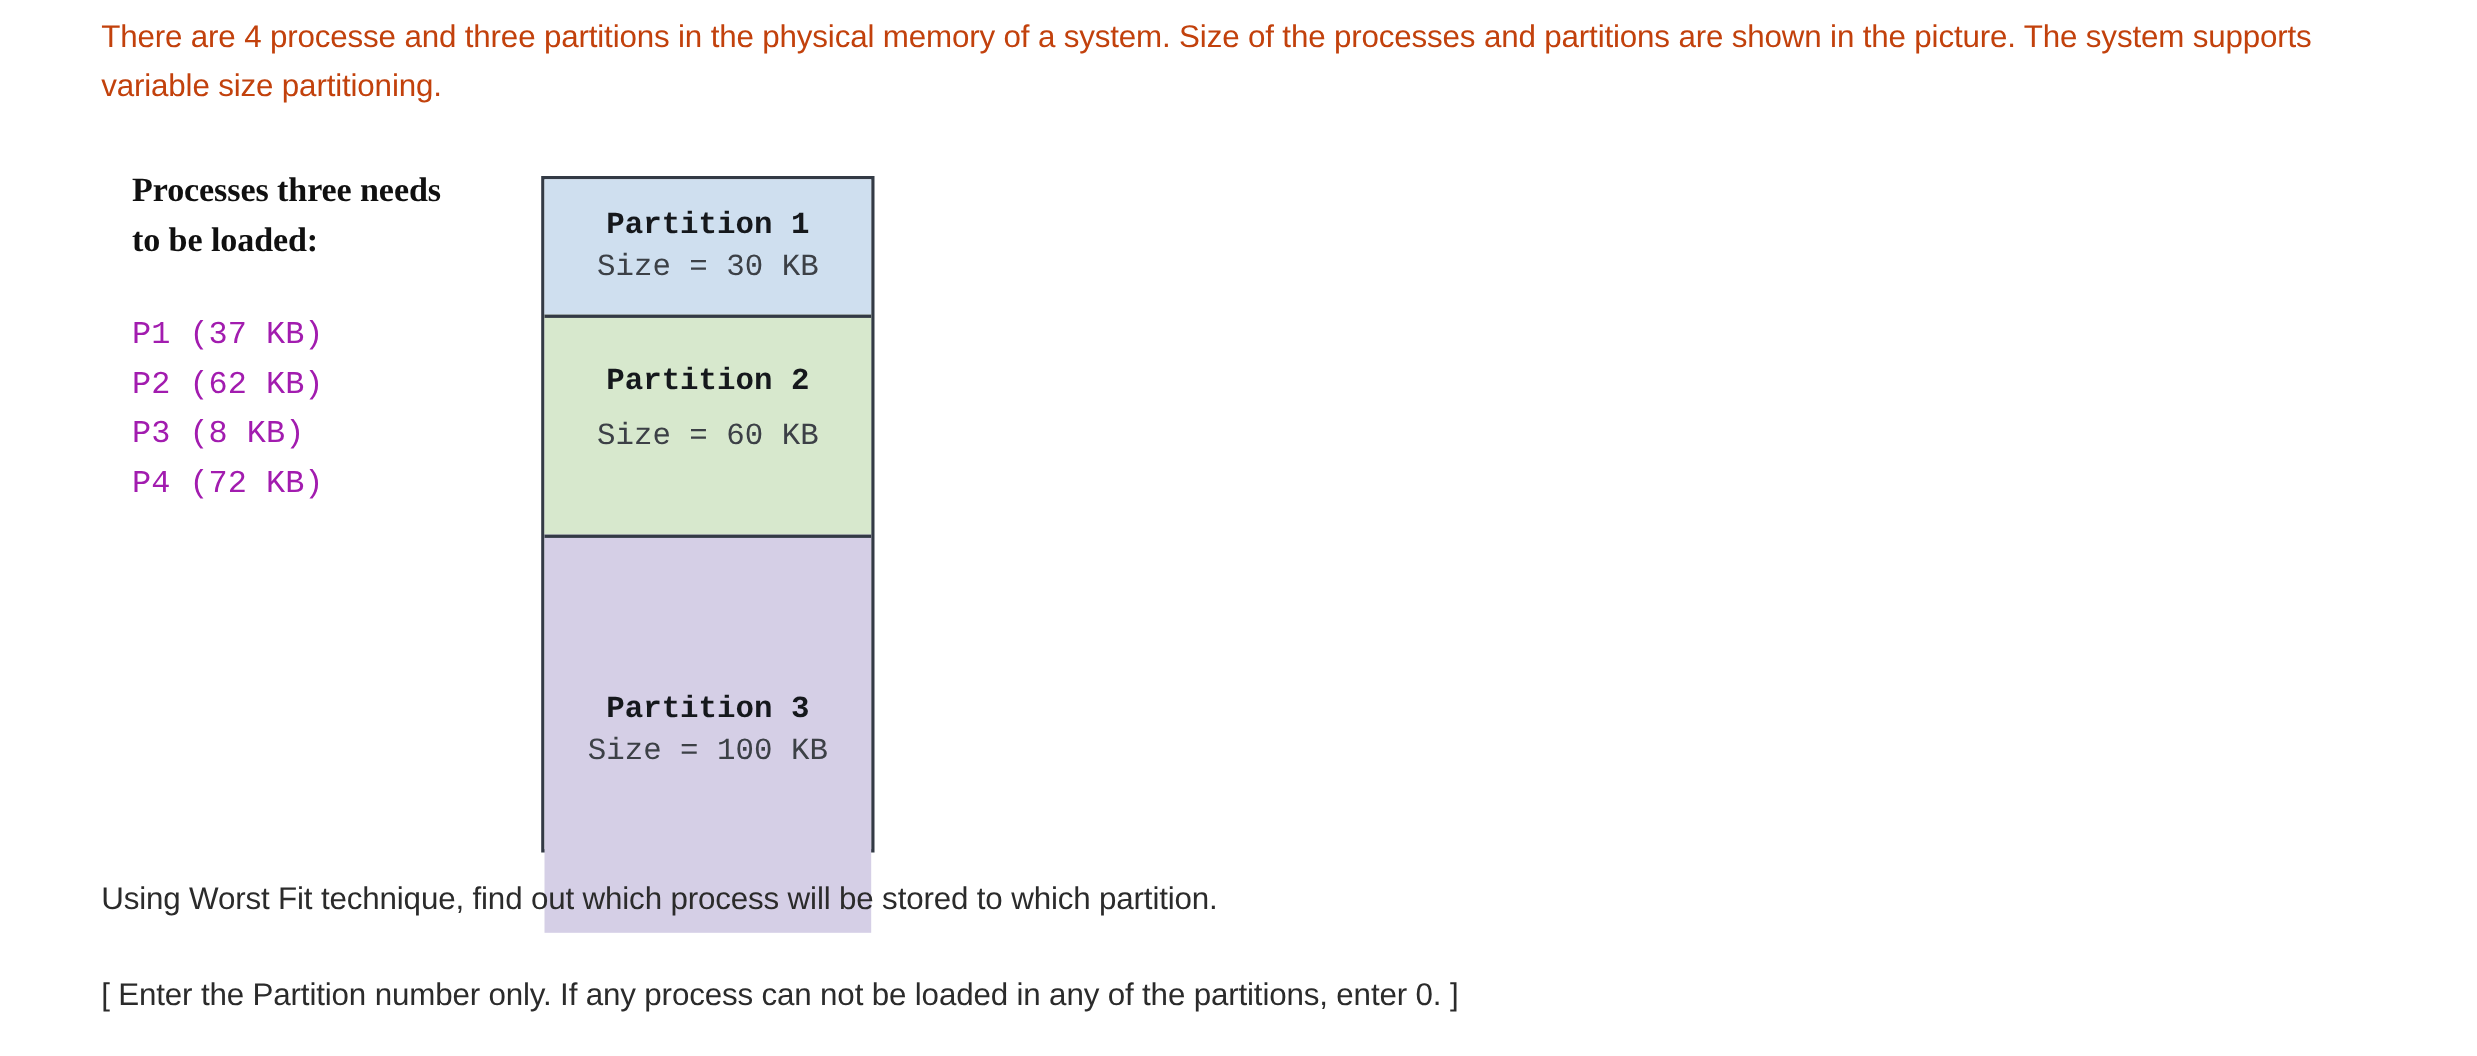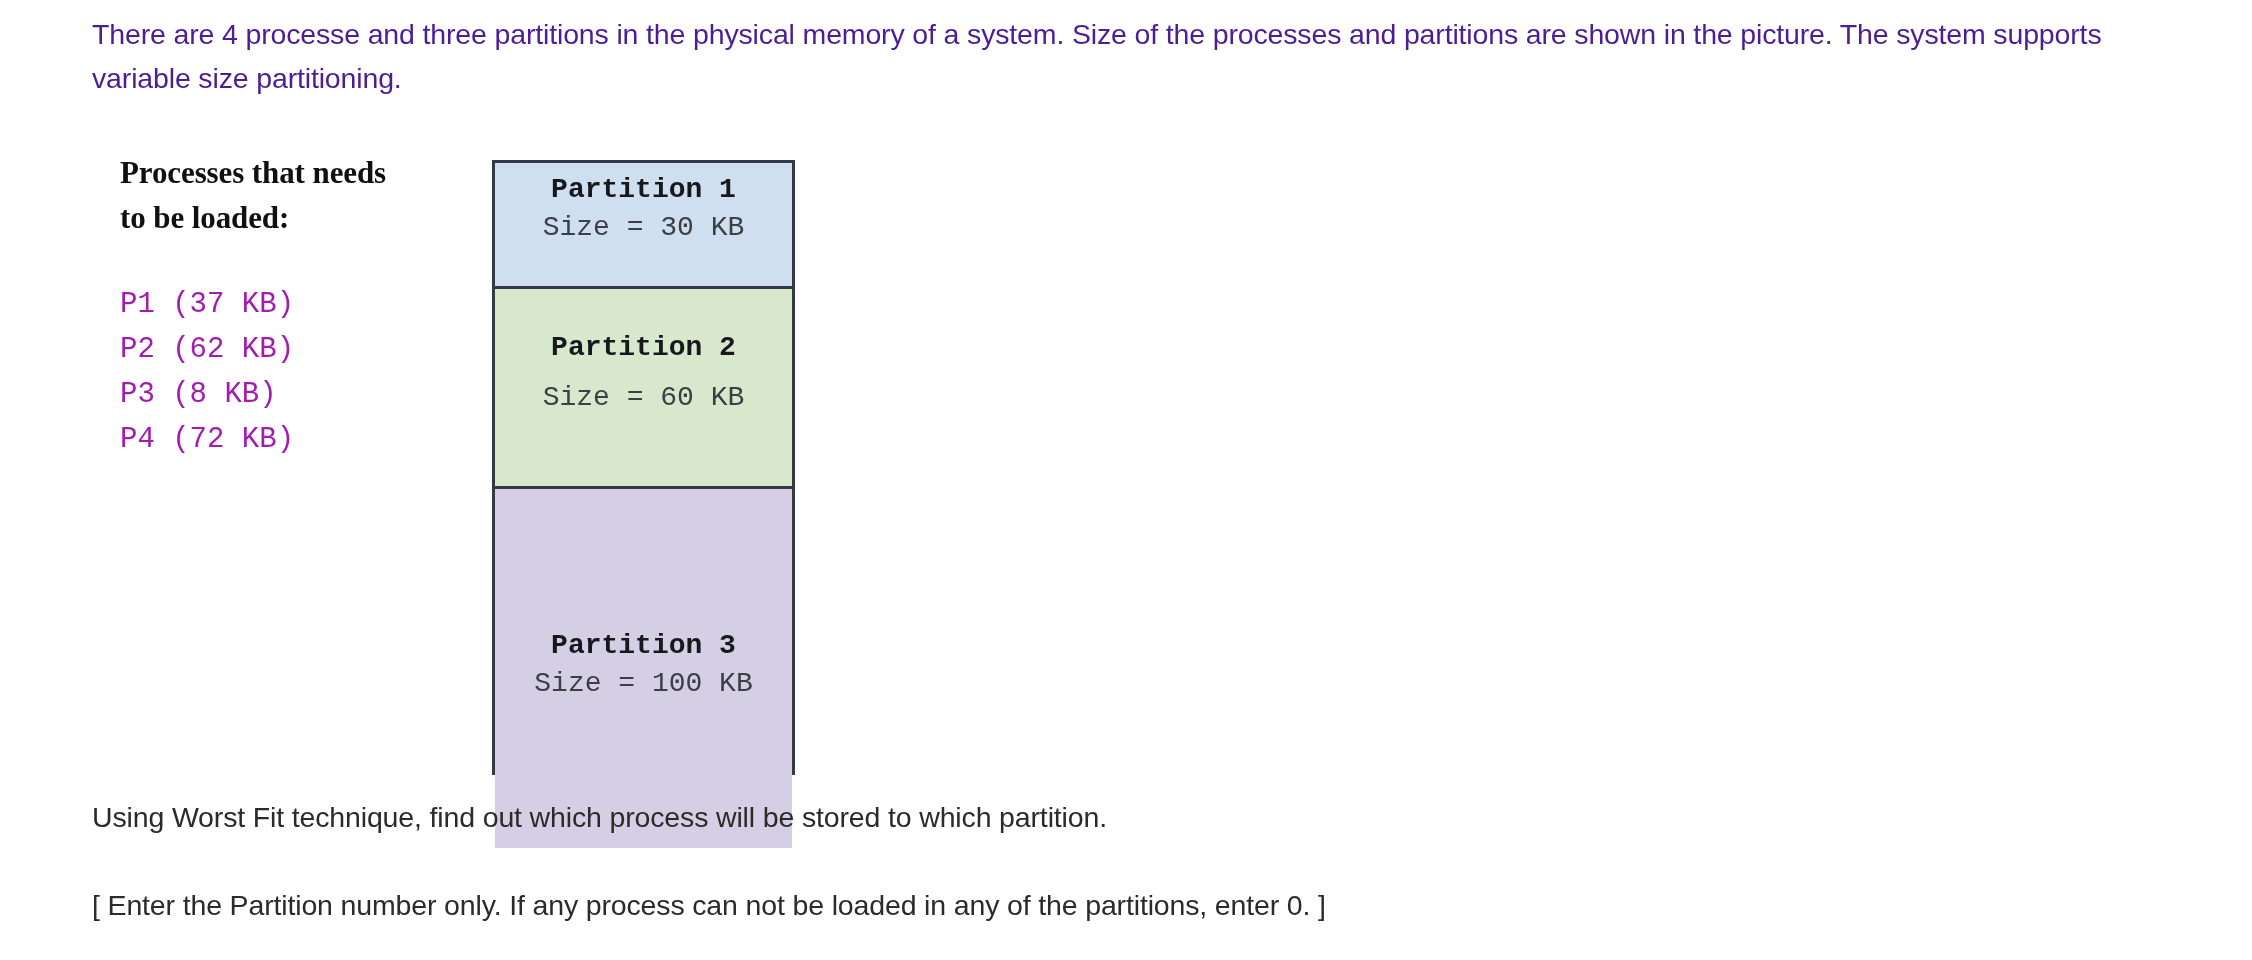--- a/index.html
+++ b/index.html
@@ -19,21 +19,21 @@
   }
 
   
   .prompt-top {
     position: absolute;
     left: 92px;
     top: 12px;
     width: 2090px;
     font-size: 28.5px;
     line-height: 44px;
-    color: #4c1d95;
+    color: #c2410c;
     font-family: "Liberation Sans", sans-serif;
     letter-spacing: -0.15px;
   }
 
   
   .figure-area {
     position: absolute;
     left: 0;
     top: 150px;
     width: 2252px;
@@ -105,21 +105,21 @@
   }
   .part-size {
     font-size: 28px;
     font-weight: normal;
     color: #3c4046;
     line-height: 38px;
     white-space: pre;
     letter-spacing: 0px;
   }
 
-  .p1 { height: 123px; background: #cfdfef; justify-content: flex-start; padding-top: 8px; }
+  .p1 { height: 123px; background: #cfdfef; justify-content: flex-start; padding-top: 24px; }
   .p2 { height: 200px; background: #d7e8cd; justify-content: center; padding-bottom: 30px; }
   .p3 { height: 362px; background: #d5cfe6; justify-content: center; padding-bottom: 8px; }
 
   
   .prompt-question {
     position: absolute;
     left: 92px;
     top: 795px;
     font-size: 28.5px;
     line-height: 44px;
@@ -140,21 +140,21 @@
 </style>
 </head>
 <body>
 
 <div class="prompt-top">There are 4 processe and three partitions in the physical memory of a system. Size of the processes and partitions are shown in the picture. The system supports variable size partitioning.</div>
 
 <div class="figure-area">
 
   <div class="process-panel">
     <div class="process-heading">
-      <span class="hl">Processes that needs</span>
+      <span class="hl">Processes three needs</span>
       <span class="hl">to be loaded:</span>
     </div>
     <div class="process-list">
       <span class="prow">P1 (37 KB)</span>
       <span class="prow">P2 (62 KB)</span>
       <span class="prow">P3 (8 KB)</span>
       <span class="prow">P4 (72 KB)</span>
     </div>
   </div>
 

